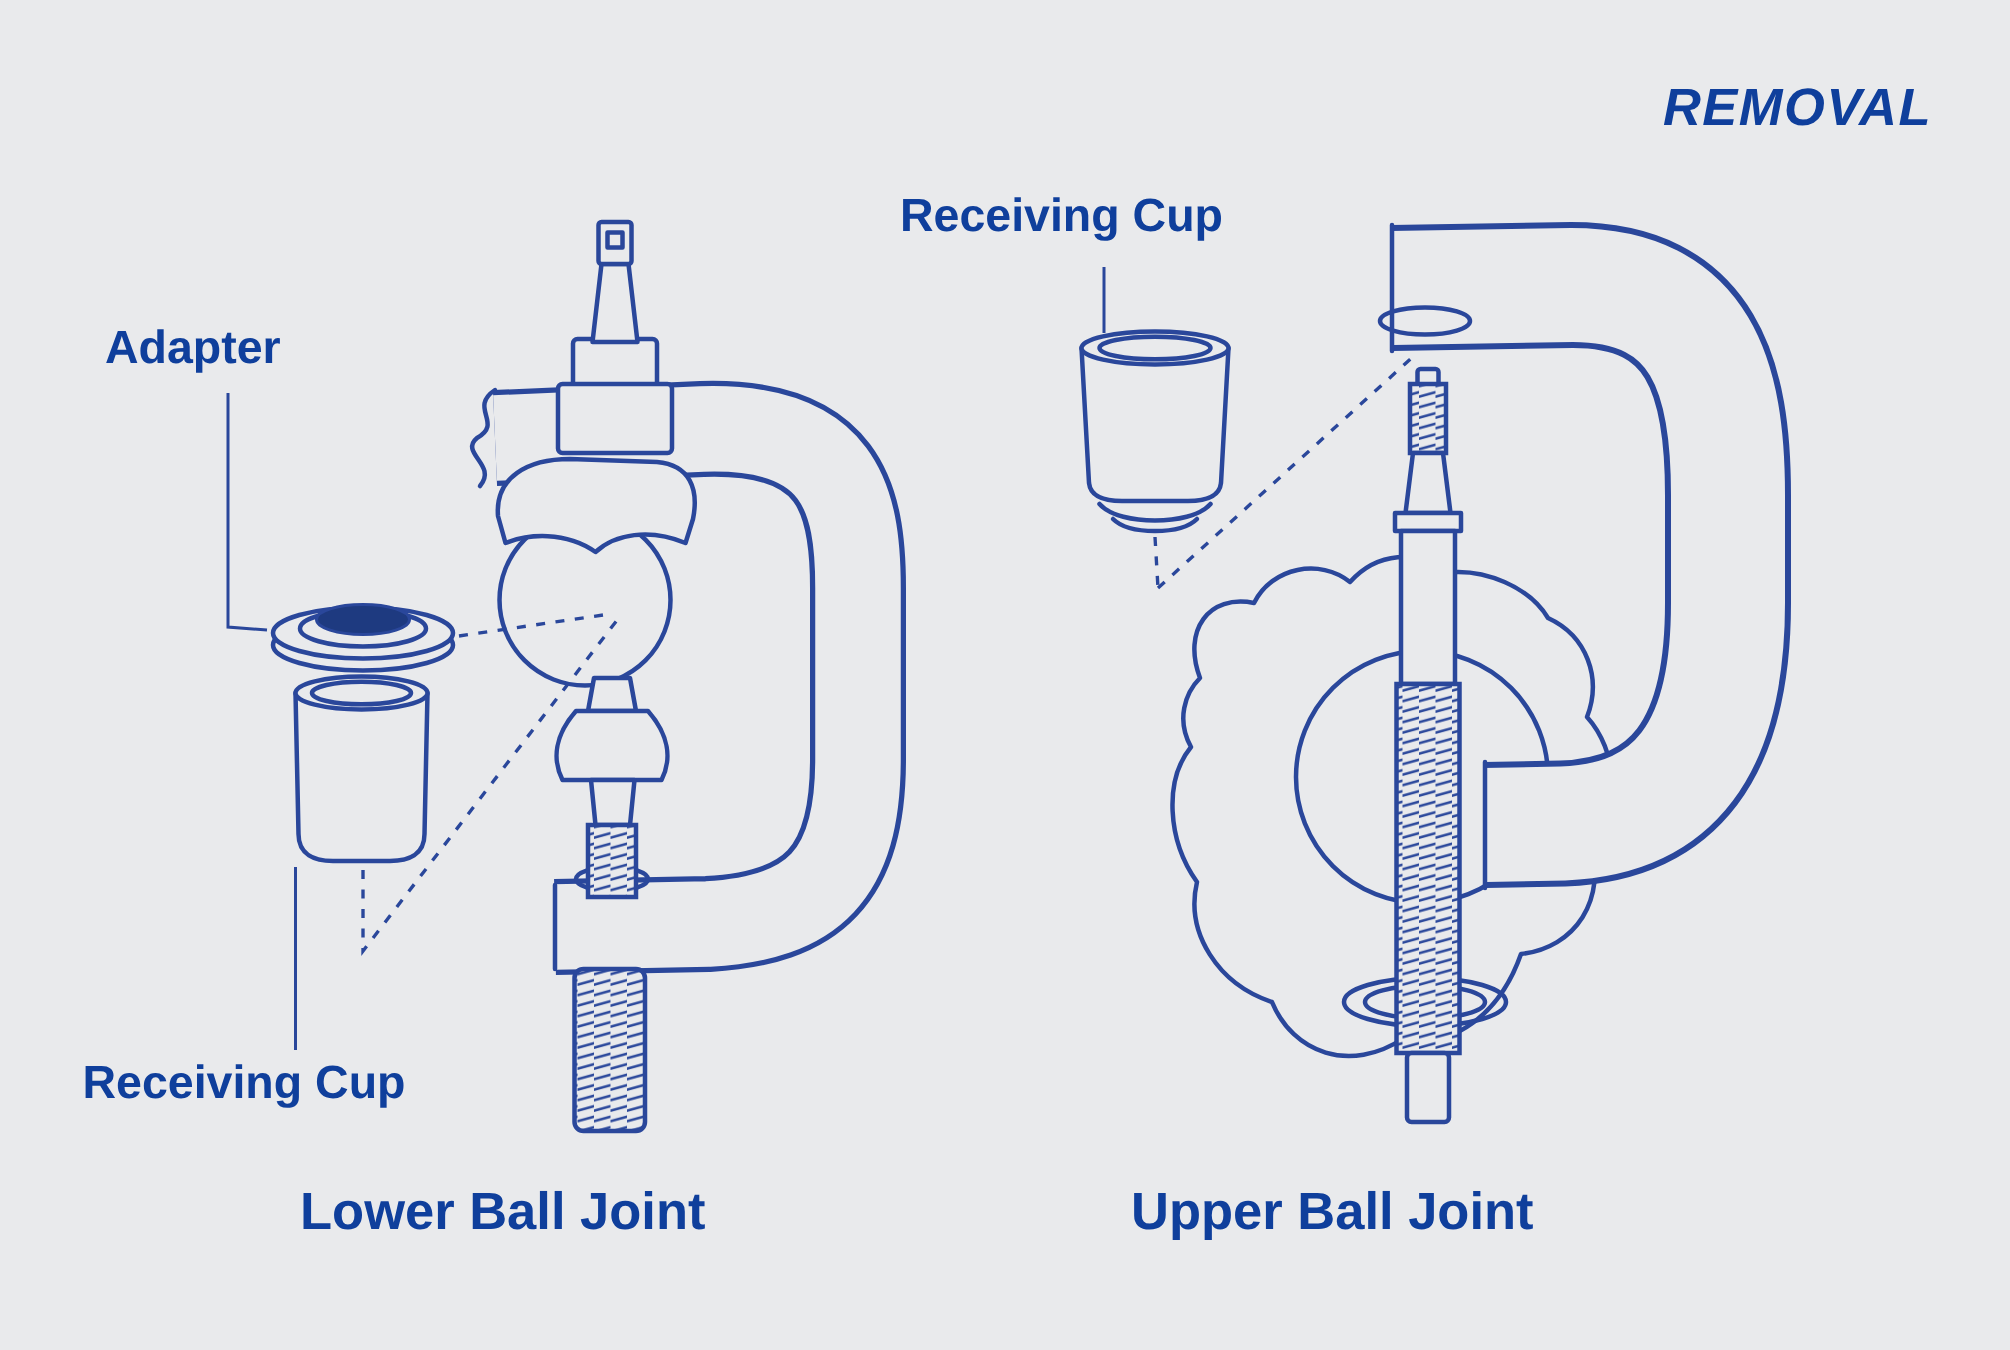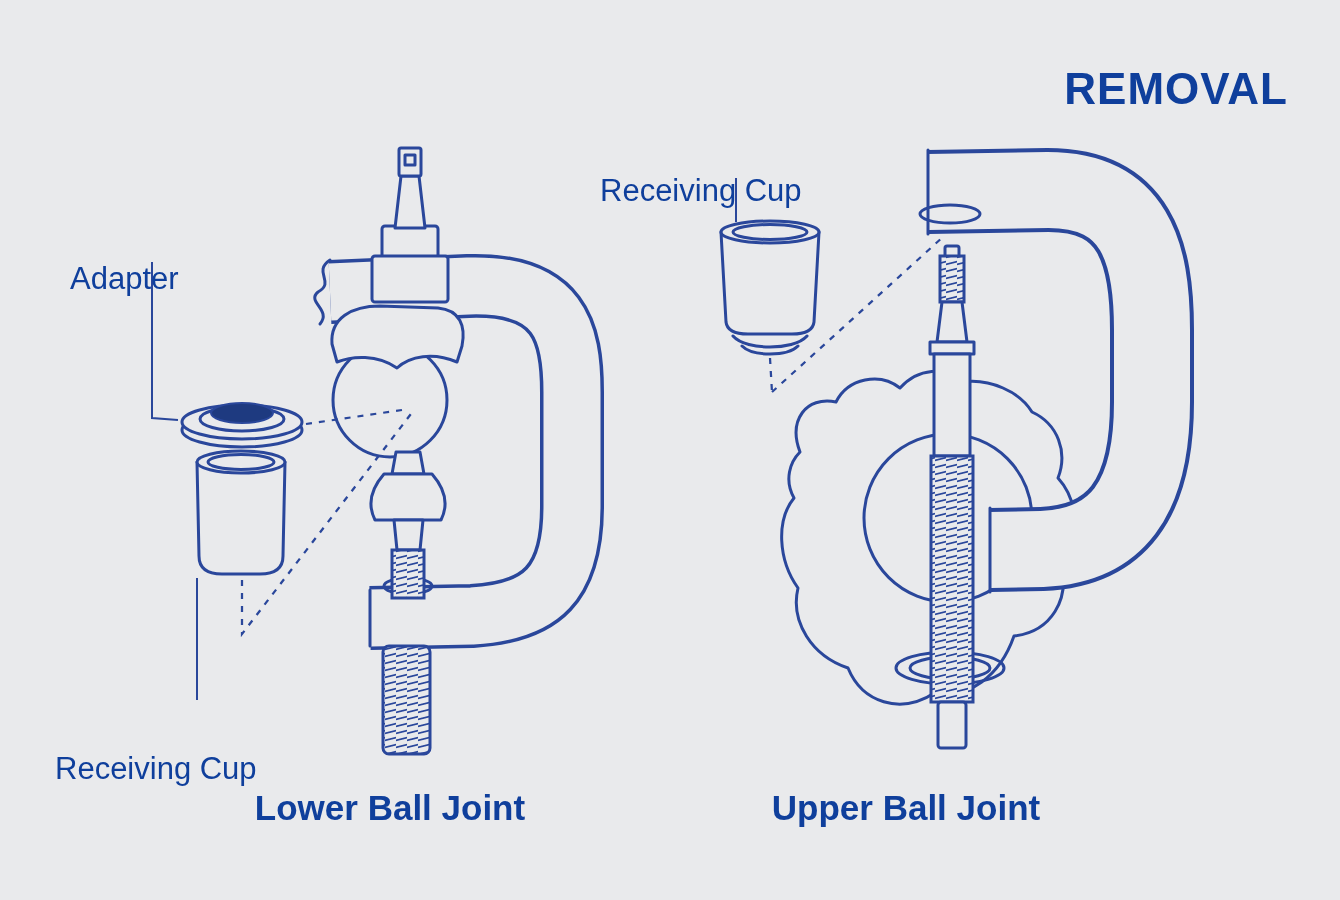--- a/index.html
+++ b/index.html
@@ -22,31 +22,32 @@
   .fb{fill:var(--background);stroke:var(--line);stroke-width:3;stroke-linejoin:round;}
   .bgfill{fill:var(--background);stroke:none;}
   .spine-o{fill:none;stroke:var(--line);stroke-linejoin:round;stroke-linecap:butt;}
   .spine-i{fill:none;stroke:var(--background);stroke-linejoin:round;stroke-linecap:butt;}
   .dash{fill:none;stroke:var(--line);stroke-width:2.25;stroke-dasharray:6 7;stroke-linecap:butt;}
   .lead{fill:none;stroke:var(--line);stroke-width:2;}
   .dark{fill:var(--dark);stroke:var(--line);stroke-width:2;}
   .thr-line{stroke:var(--line);stroke-width:1.7;fill:none;}
   
   .title{
-    position:absolute;right:52px;top:64px;
-    font-size:44px;font-weight:bold;letter-spacing:1px;
+    position:absolute;right:52px;top:52px;
+    font-size:35px;font-weight:bold;letter-spacing:1px;
     color:var(--text);
+    font-style:italic;
   }
   .label{
     position:absolute;
-    font-size:31px;font-weight:normal;
-    color:var(--text);white-space:nowrap;margin-top:47px;
+    font-size:31px;font-weight:bold;
+    color:var(--text);white-space:nowrap;
   }
   .caption{
-    position:absolute;width:380px;text-align:center;
+    position:absolute;width:380px;text-align:left;
     font-size:35px;font-weight:bold;
     color:var(--text);white-space:nowrap;
   }
 </style>
 </head>
 <body>
 
 <div class="canvas">
 
   <svg width="1340" height="900" viewBox="0 0 1340 900">
@@ -161,15 +162,15 @@
   <div class="title">REMOVAL</div>
 
   <div class="label" style="left:70px;top:214px;">Adapter</div>
 
   <div class="label" style="left:55px;top:704px;">Receiving Cup</div>
 
   <div class="label" style="left:600px;top:126px;">Receiving Cup</div>
 
   <div class="caption" style="left:200px;top:788px;">Lower Ball Joint</div>
 
-  <div class="caption" style="left:716px;top:788px;">Upper Ball Joint</div>
+  <div class="caption" style="left:754px;top:788px;">Upper Ball Joint</div>
 
 </div>
 
 </body></html>

